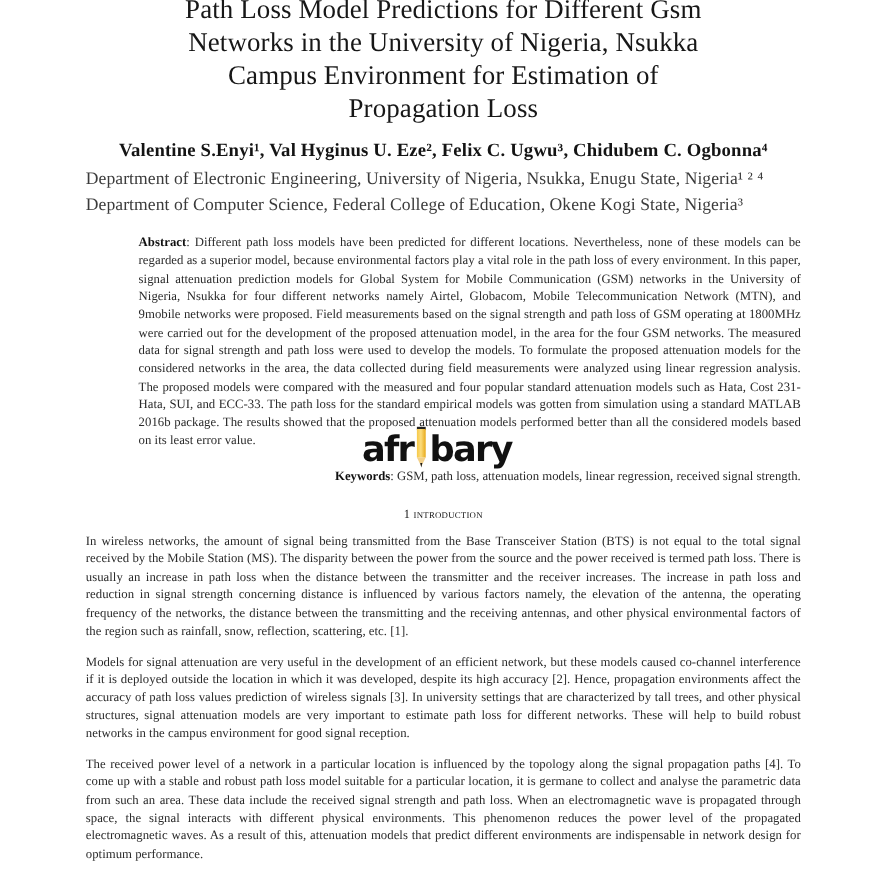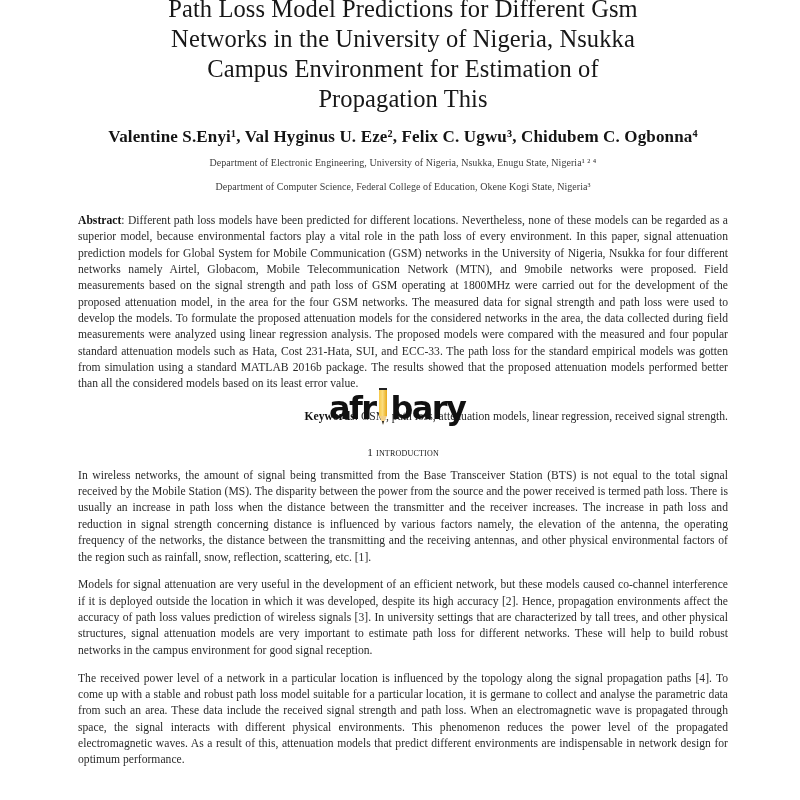--- a/index.html
+++ b/index.html
@@ -49,37 +49,37 @@
     text-align: center;
     font-weight: bold;
     font-size: 17px;
     line-height: 18px;
     margin-top: 14px;
     color: #141414;
     letter-spacing: 0.15px;
   }
 
   .affil {
-    text-align: center;
-    font-size: 10px;
+    font-size: 16px;
     line-height: 15px;
     color: #3b3b3b;
     margin-top: 9px;
     letter-spacing: 0.05px;
   }
   .affil.second { }
 
   
   .abstract {
     margin-top: 19px;
     font-size: 11.6px;
     line-height: 16.35px;
     text-align: justify;
     color: #2a2a2a;
     letter-spacing: 0.02px;
+    margin-left: 48px;
   }
   .abstract b { color: #111; }
 
   .keywords {
     margin-top: 16px;
     font-size: 11.6px;
     line-height: 16px;
     color: #2a2a2a;
     text-align: right;
   }
@@ -181,21 +181,21 @@
 <body>
 
 <div class="page">
 
   <div class="content">
 
     <h1 class="title">
       <span class="tline">Path Loss Model Predictions for Different Gsm</span>
       <span class="tline">Networks in the University of Nigeria, Nsukka</span>
       <span class="tline">Campus Environment for Estimation of</span>
-      <span class="tline">Propagation This</span>
+      <span class="tline">Propagation Loss</span>
     </h1>
 
     <div class="authors">Valentine S.Enyi¹, Val Hyginus U. Eze², Felix C. Ugwu³, Chidubem C. Ogbonna⁴</div>
 
     <div class="affil">Department of Electronic Engineering, University of Nigeria, Nsukka, Enugu State, Nigeria¹ ² ⁴</div>
     <div class="affil second">Department of Computer Science, Federal College of Education, Okene Kogi State, Nigeria³</div>
 
     <div class="abstract"><b>Abstract</b><span>: Different path loss models have been predicted for different locations. Nevertheless, none of these models can be regarded as a superior model, because environmental factors play a vital role in the path loss of every environment. In this paper, signal attenuation prediction models for Global System for Mobile Communication (GSM) networks in the University of Nigeria, Nsukka for four different networks namely Airtel, Globacom, Mobile Telecommunication Network (MTN), and 9mobile networks were proposed. Field measurements based on the signal strength and path loss of GSM operating at 1800MHz were carried out for the development of the proposed attenuation model, in the area for the four GSM networks. The measured data for signal strength and path loss were used to develop the models. To formulate the proposed attenuation models for the considered networks in the area, the data collected during field measurements were analyzed using linear regression analysis. The proposed models were compared with the measured and four popular standard attenuation models such as Hata, Cost 231-Hata, SUI, and ECC-33. The path loss for the standard empirical models was gotten from simulation using a standard MATLAB 2016b package.   The results showed that the proposed attenuation models performed better than all the considered models based on its least error value.</span></div>
 
     <div class="keywords"><b>Keywords</b><span>: GSM, path loss, attenuation models, linear regression, received signal strength.</span></div>

